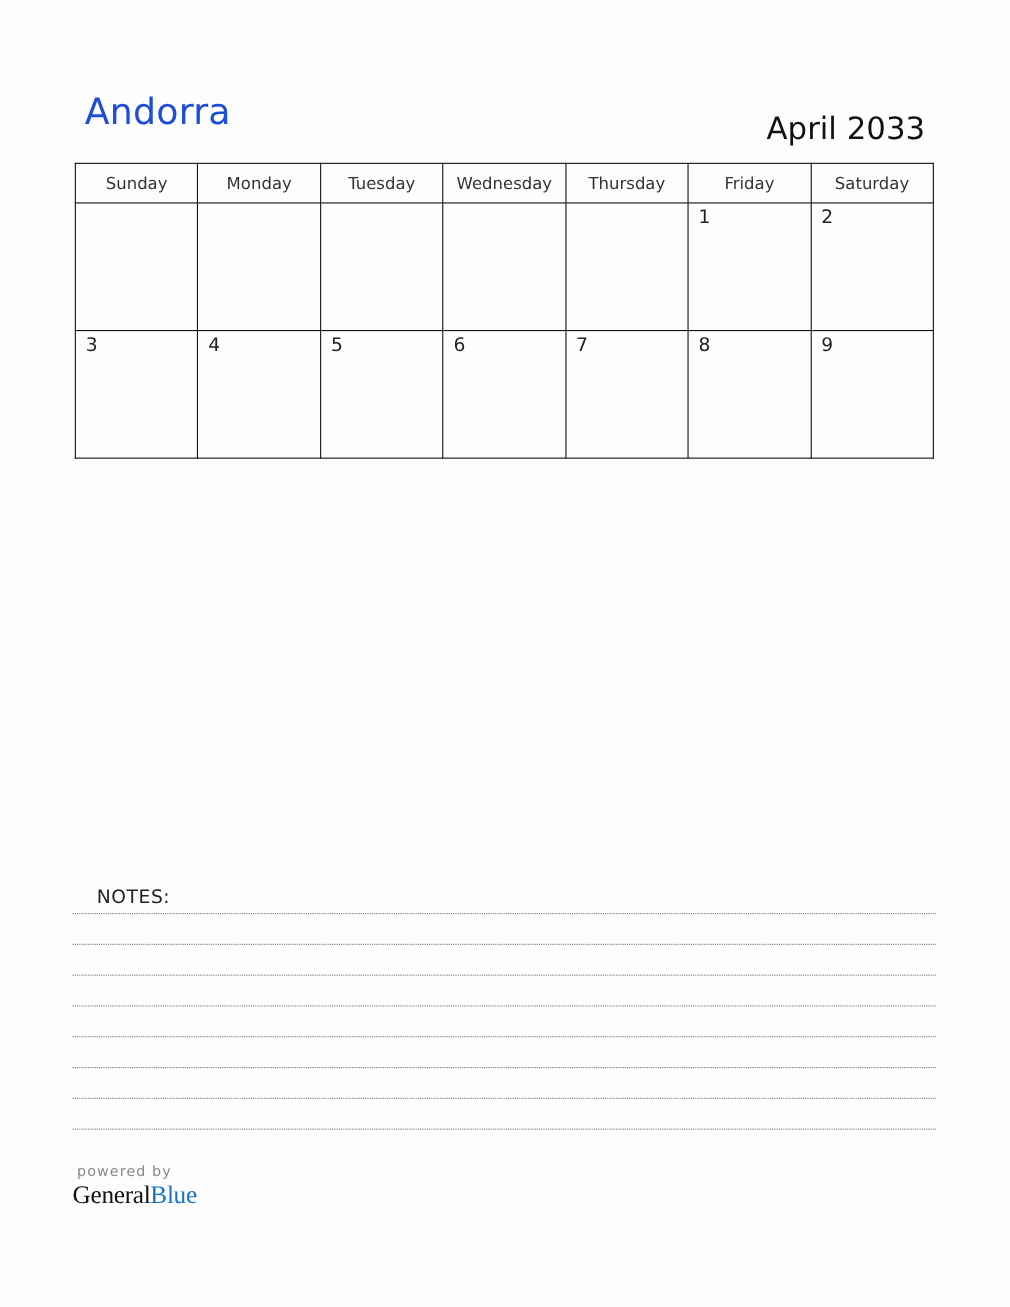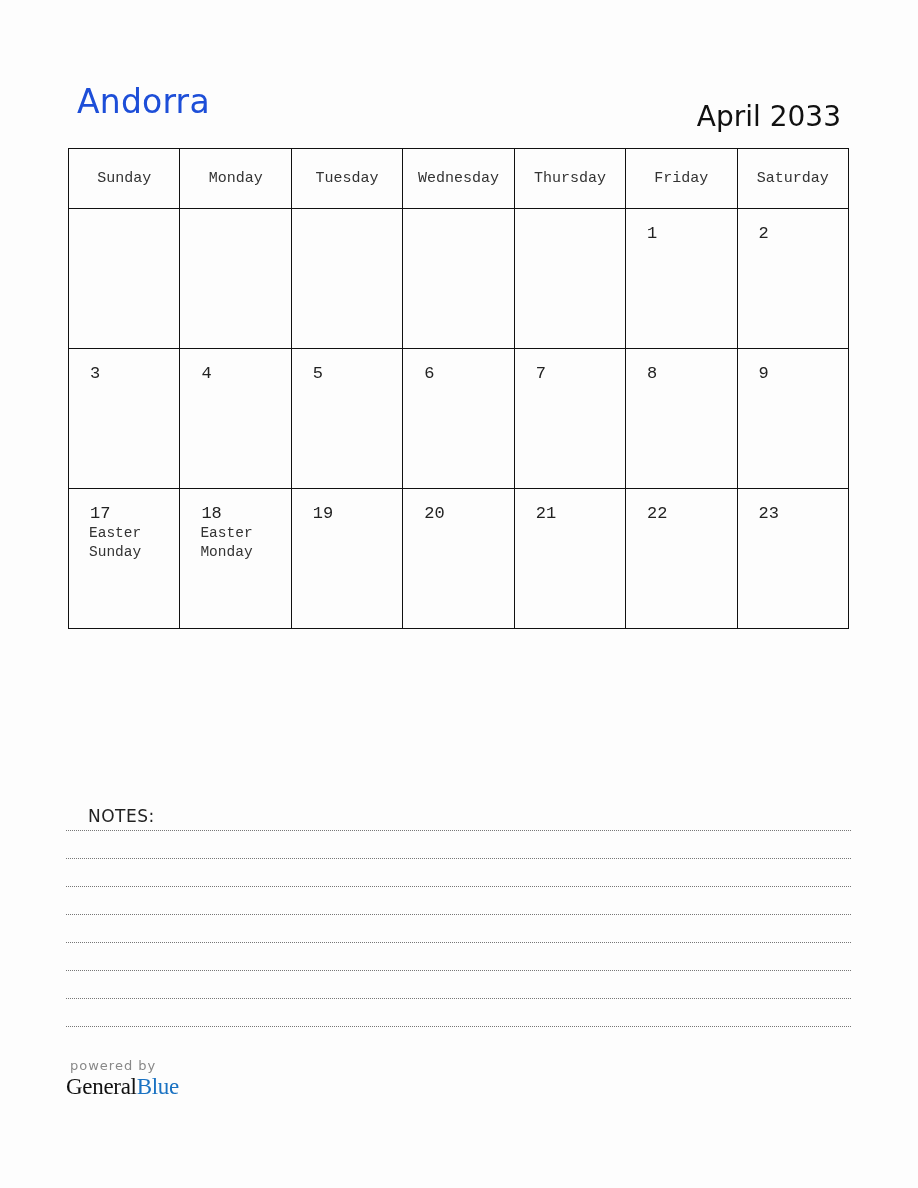--- a/index.html
+++ b/index.html
@@ -14,21 +14,21 @@
   }
   .month {
     position: absolute; right: 77px; top: 100px;
     font-size: 28px; color: #111;
   }
   .cal {
     position: absolute; left: 68px; top: 148px; width: 781px;
     border-collapse: collapse; table-layout: fixed;
   }
   .cal th, .cal td {
-    border: 1.3px solid #111; padding: 12px; font-family: Liberation Mono, monospace;
+    border: 1.3px solid #111; padding: 0;
   }
   .cal th {
     height: 35px; font-weight: normal; font-size: 15px; color: #333;
     text-align: center; vertical-align: middle;
   }
   .cal td {
     height: 115px; vertical-align: top; position: relative;
   }
   .daynum {
     display: block; font-size: 17px; color: #222; margin: 3px 0 0 9px; line-height: 20px;
@@ -101,45 +101,20 @@
         <td>
           <span class="daynum">7</span>
         </td>
         <td>
           <span class="daynum">8</span>
         </td>
         <td>
           <span class="daynum">9</span>
         </td>
       </tr>
-      <tr>
-        <td>
-          <span class="daynum">17</span>
-          <span class="holiday">Easter Sunday</span>
-        </td>
-        <td>
-          <span class="daynum">18</span>
-          <span class="holiday">Easter Monday</span>
-        </td>
-        <td>
-          <span class="daynum">19</span>
-        </td>
-        <td>
-          <span class="daynum">20</span>
-        </td>
-        <td>
-          <span class="daynum">21</span>
-        </td>
-        <td>
-          <span class="daynum">22</span>
-        </td>
-        <td>
-          <span class="daynum">23</span>
-        </td>
-      </tr>
     </tbody>
 </table>
 
 <div class="notes-label">NOTES:</div>
 <div id="notes-lines">
     <div class="note-line" style="top: 830px;"></div>
     <div class="note-line" style="top: 858px;"></div>
     <div class="note-line" style="top: 886px;"></div>
     <div class="note-line" style="top: 914px;"></div>
     <div class="note-line" style="top: 942px;"></div>

